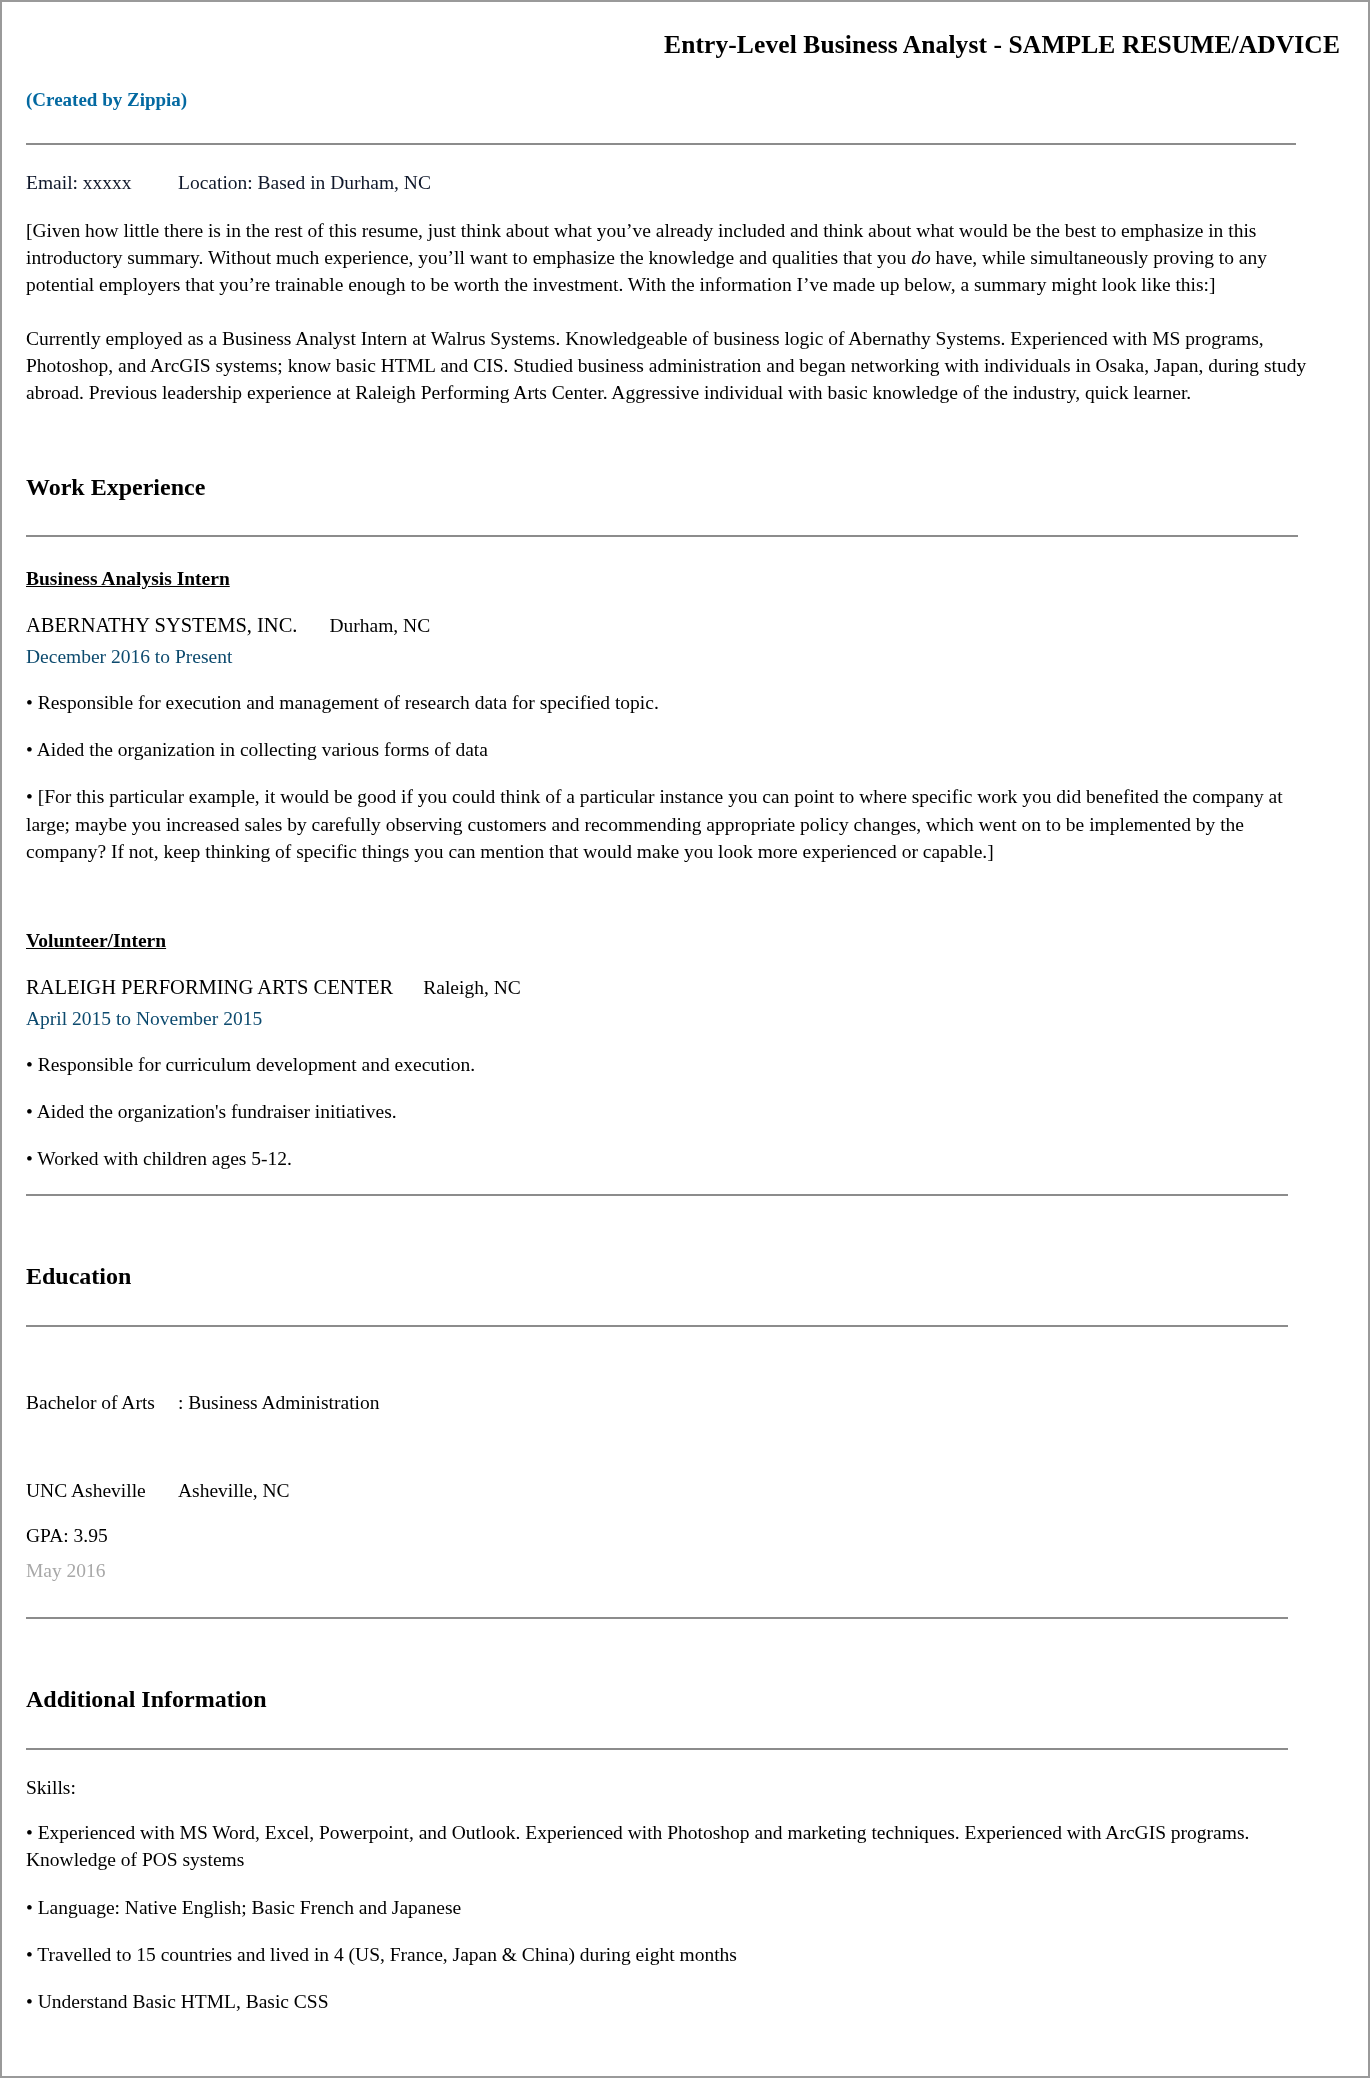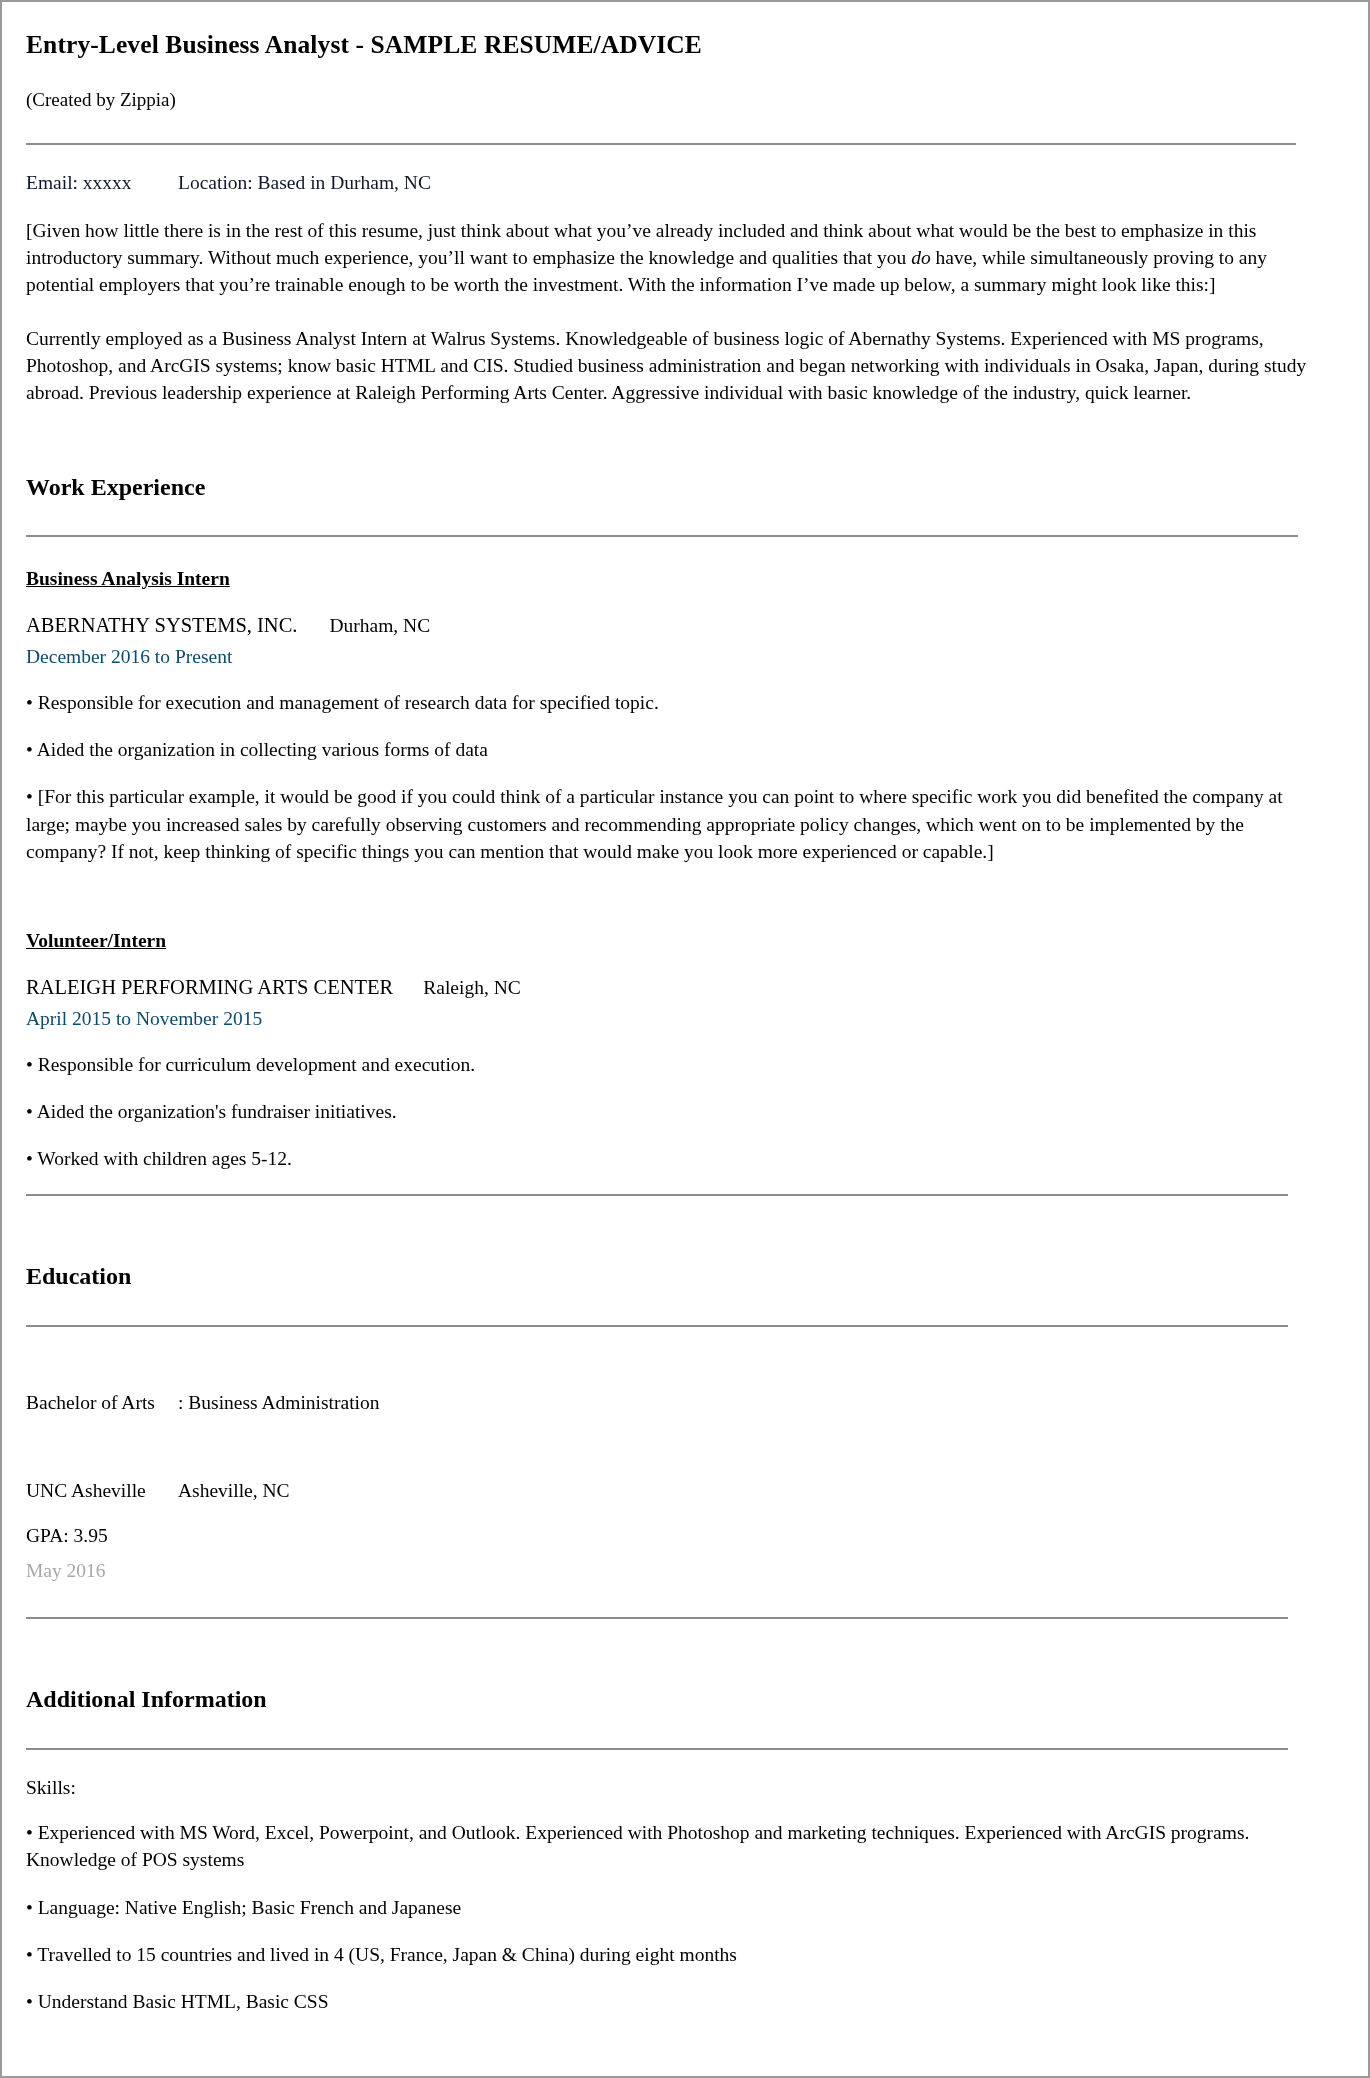--- a/index.html
+++ b/index.html
@@ -24,26 +24,28 @@
   .inner {
     box-sizing: border-box;
     padding: 20px 28px 0 24px;
   }
   .doc-title {
     font-size: 25.5px;
     font-weight: bold;
     letter-spacing: 0.1px;
     margin: 8px 0 0 0;
     line-height: 1.2;
+    text-align: right;
   }
   .created-by {
     font-size: 19px;
-    color: #000000;
+    color: #0369a1;
     margin-top: 28px;
     line-height: 1.2;
+    font-weight: bold;
   }
   .rule {
     height: 0;
     border: 0;
     border-top: 2px solid #8c8c8c;
     margin: 0;
   }
   .rule-head {
     width: 1270px;
     margin-top: 32px;

